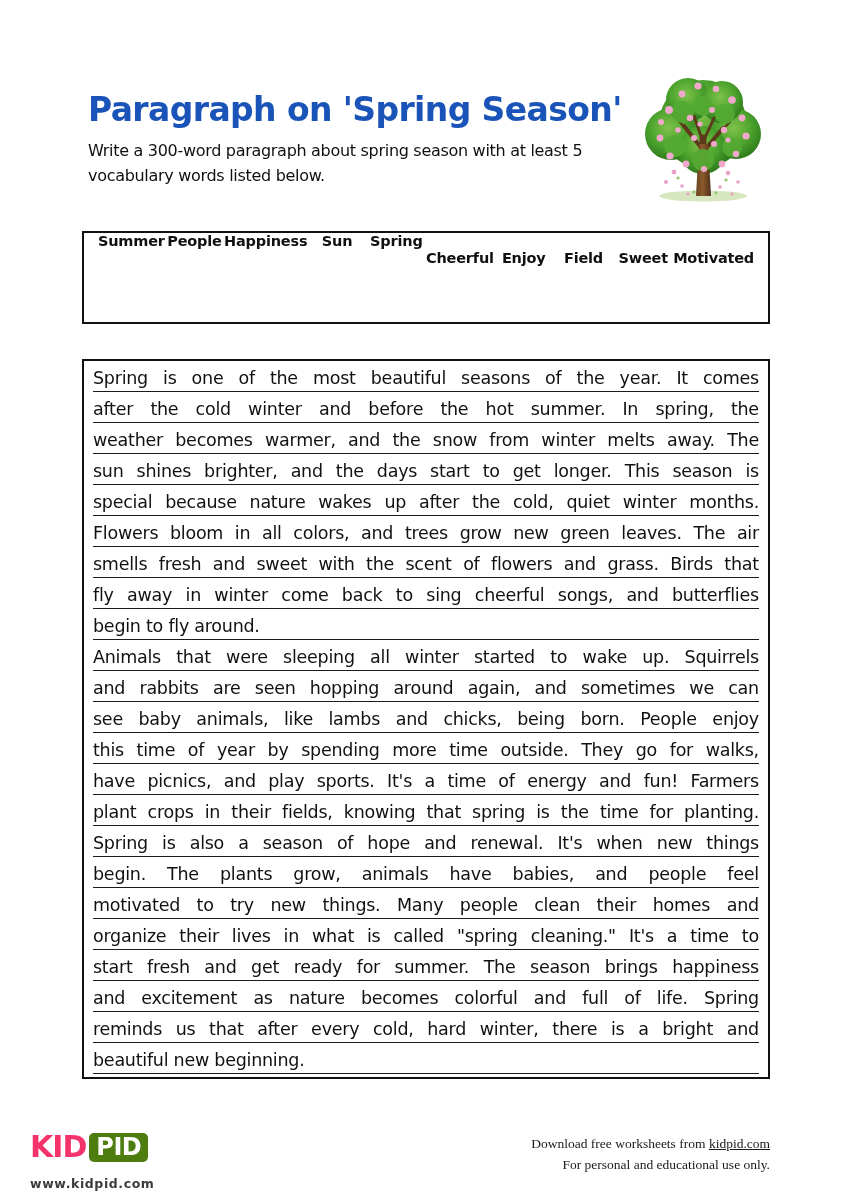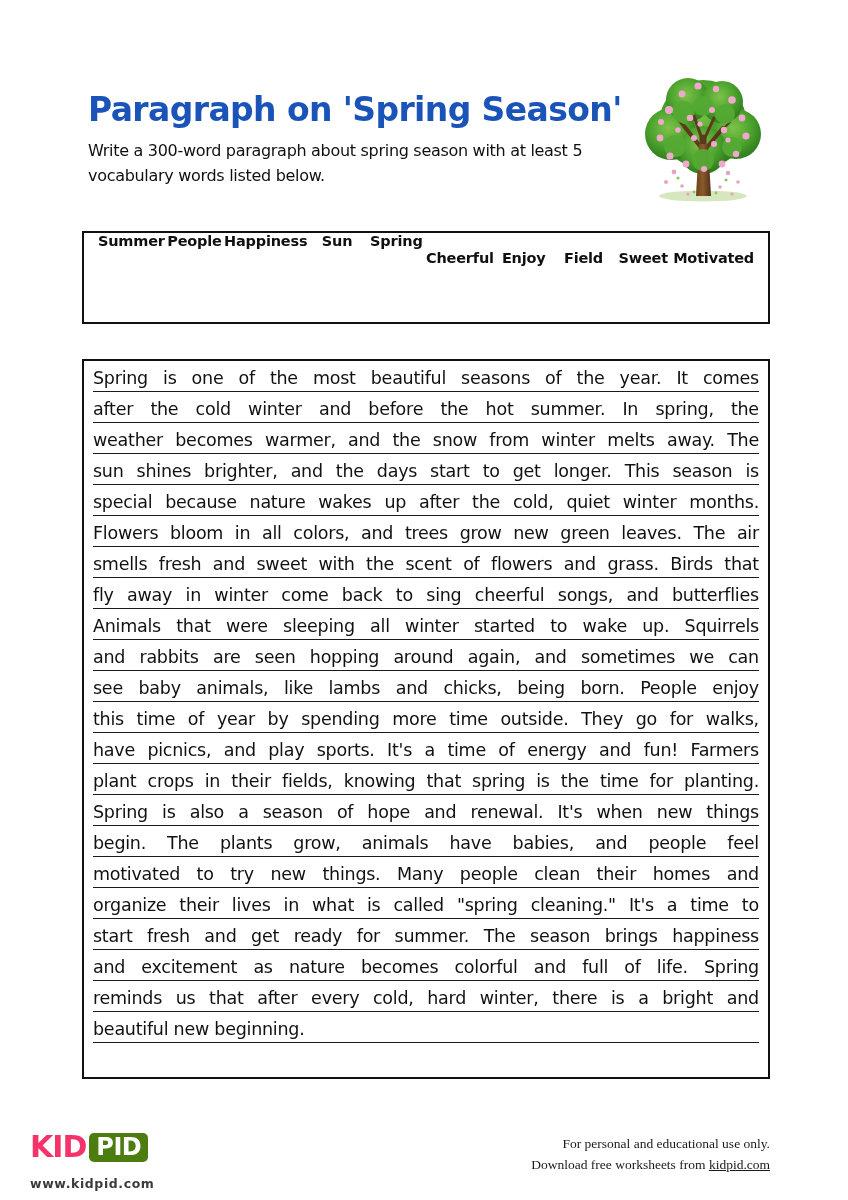--- a/index.html
+++ b/index.html
@@ -440,20 +440,23 @@
             <span class="w">back</span>
             <span class="w">to</span>
             <span class="w">sing</span>
             <span class="w">cheerful</span>
             <span class="w">songs,</span>
             <span class="w">and</span>
             <span class="w">butterflies</span>
           </div>
         </div>
         <div class="line">
+          <div class="line-text natural">begin to fly around.</div>
+        </div>
+        <div class="line">
           <div class="line-text justify">
             <span class="w">Animals</span>
             <span class="w">that</span>
             <span class="w">were</span>
             <span class="w">sleeping</span>
             <span class="w">all</span>
             <span class="w">winter</span>
             <span class="w">started</span>
             <span class="w">to</span>
             <span class="w">wake</span>
@@ -660,20 +663,20 @@
 
   <div class="footer">
     <div class="logo">
       <div class="logo-mark">
         <span class="logo-kid">KID</span>
         <span class="logo-pid">PID</span>
       </div>
       <div class="logo-url">www.kidpid.com</div>
     </div>
     <div class="footer-note">
-      <div>For personal and educational use only.</div>
       <div>
         <span>Download free worksheets from </span><span class="link">kidpid.com</span>
       </div>
+      <div>For personal and educational use only.</div>
     </div>
   </div>
 
 </div>
 
 </body></html>

